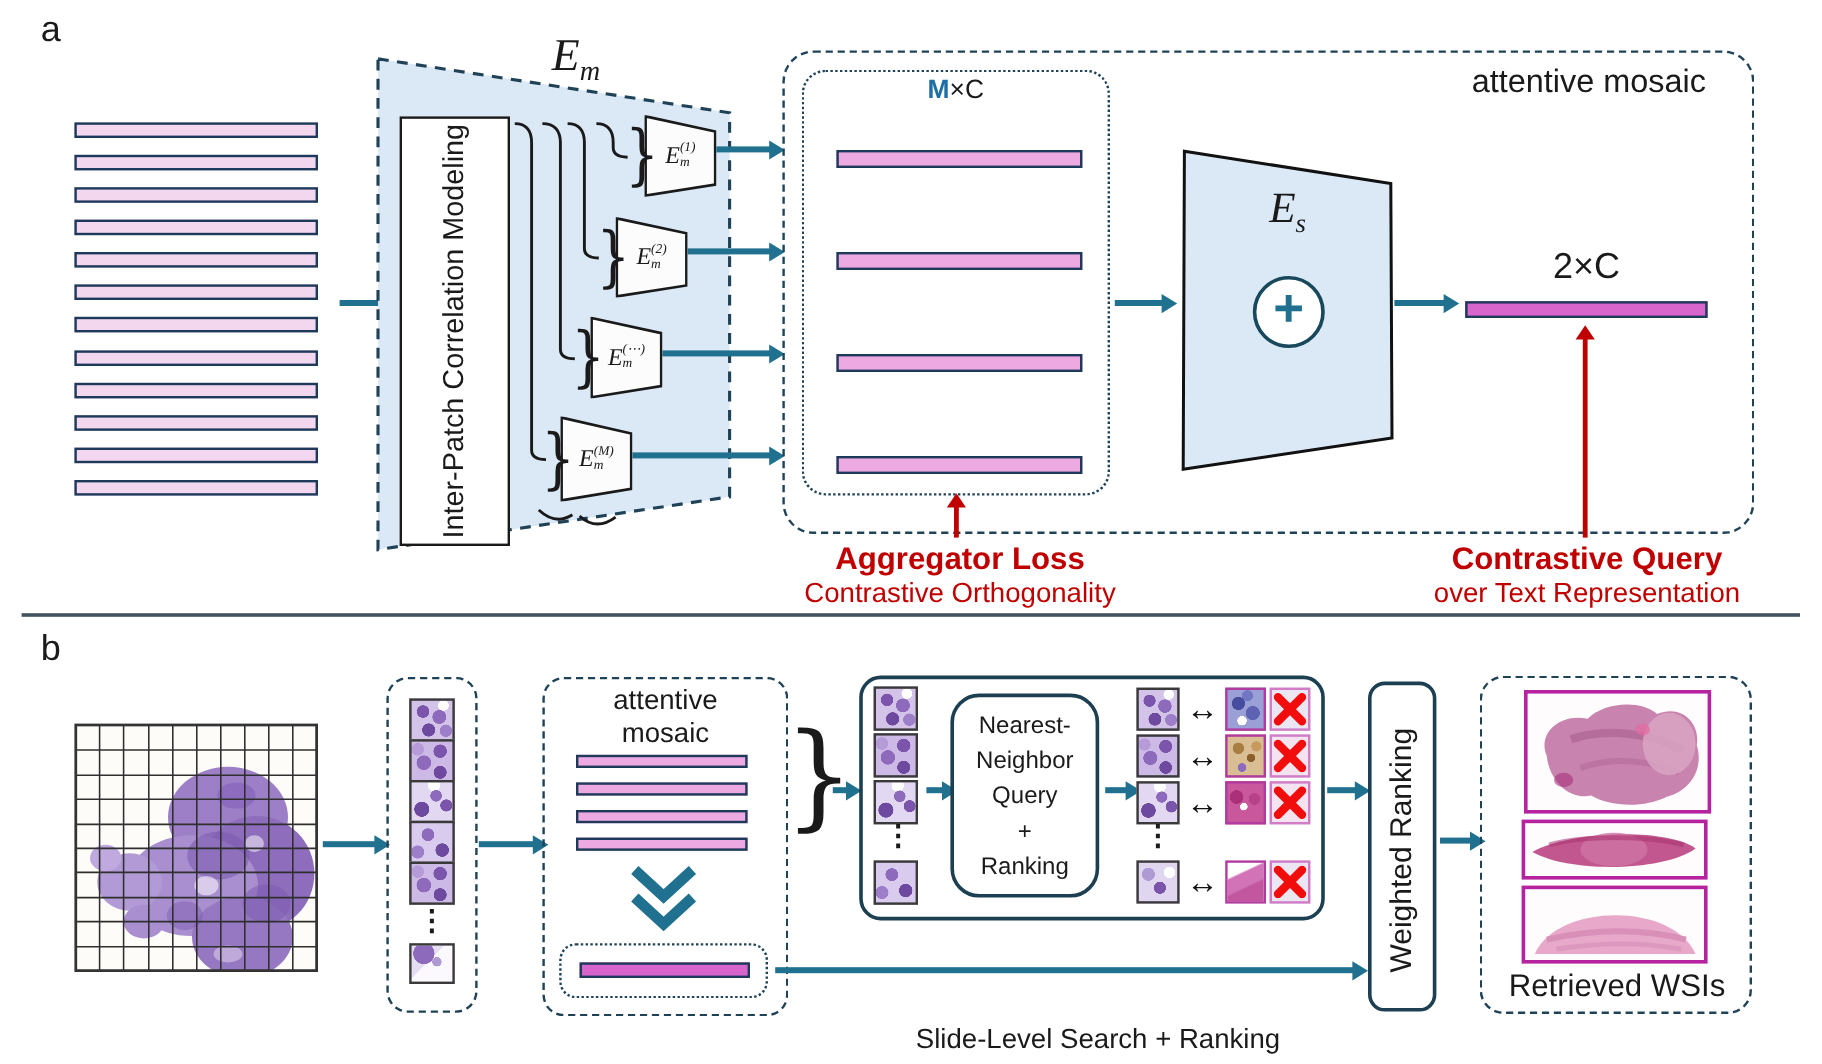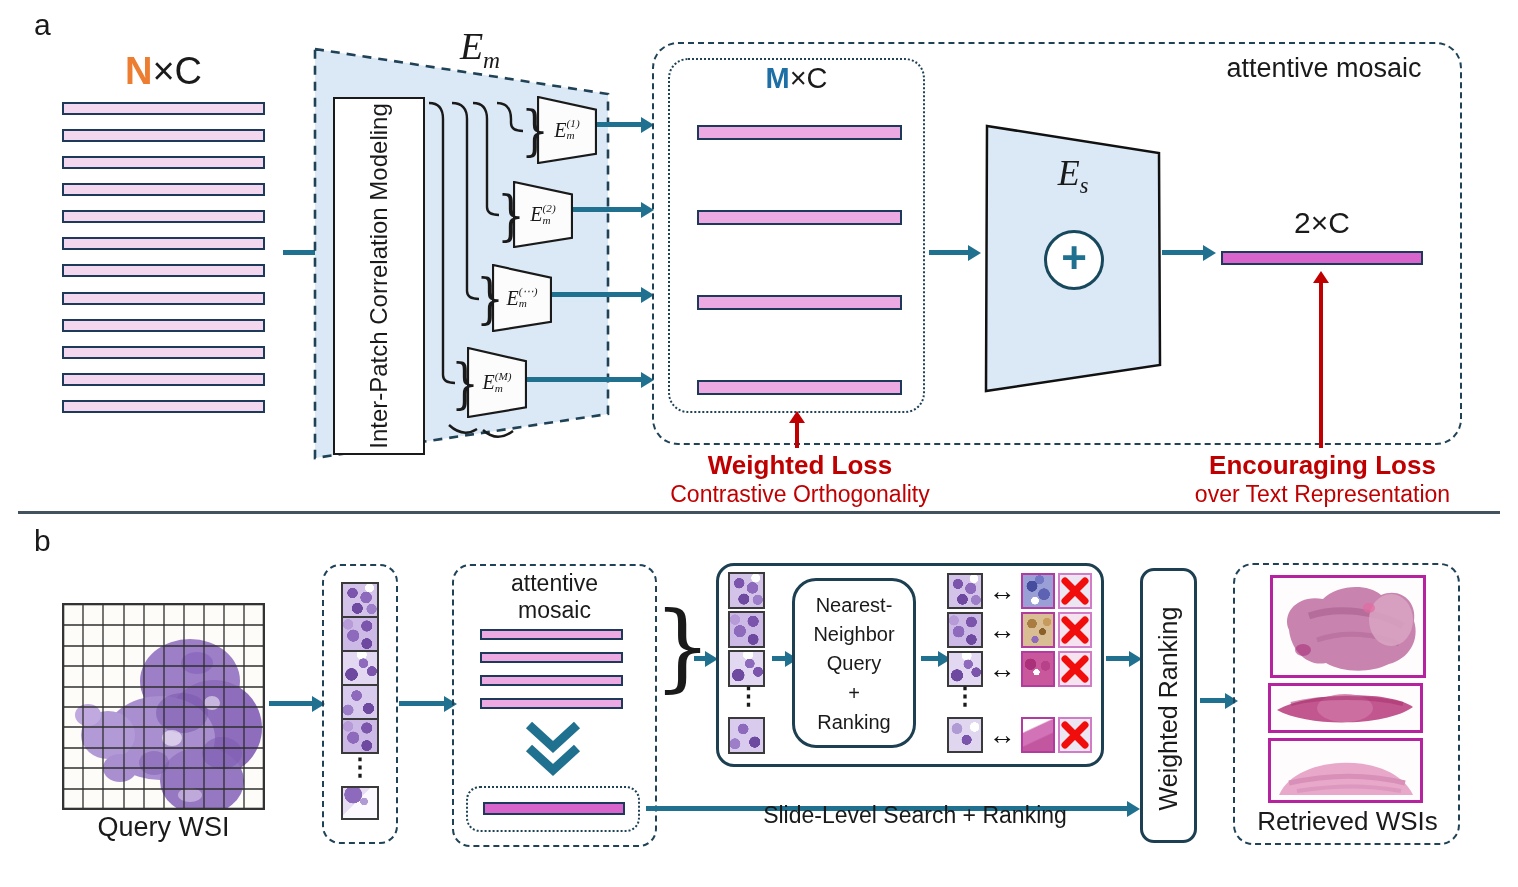--- a/index.html
+++ b/index.html
@@ -87,23 +87,20 @@
       justify-content:center;font-family:"Liberation Serif",serif;font-style:italic;font-size:20px;}
   .brace{position:absolute;font-family:"DejaVu Serif",serif;color:#1a1a1a;}
 </style>
 </head>
 <body>
 
 <div id="canvas">
 
   <div class="abs panel-label" style="left:34px;top:8px;">a</div>
 
-  <div class="abs center" style="left:62px;top:50px;width:203px;font-size:38px;">
-    <span style="color:#ed7d31;font-weight:bold;">N</span><span>×C</span>
-  </div>
 
   <div class="bars" id="a-input-bars" style="left:62px;top:102px;width:203px;height:311px;">
       <div class="bar light" style=""></div>
       <div class="bar light" style=""></div>
       <div class="bar light" style=""></div>
       <div class="bar light" style=""></div>
       <div class="bar light" style=""></div>
       <div class="bar light" style=""></div>
       <div class="bar light" style=""></div>
       <div class="bar light" style=""></div>
@@ -185,21 +182,21 @@
 
   <div class="ar" style="left:597px;top:122px;width:45px;"></div>
   <div class="ar" style="left:573px;top:207px;width:69px;"></div>
   <div class="ar" style="left:552px;top:292px;width:90px;"></div>
   <div class="ar" style="left:527px;top:377px;width:115px;"></div>
 
   <div class="dashbox" style="left:652px;top:42px;width:810px;height:403px;border-radius:26px;"></div>
 
   <div class="dotbox" style="left:668px;top:58px;width:257px;height:355px;border-radius:20px;"></div>
 
-  <div class="abs center" style="left:668px;top:62px;width:257px;font-size:29px;">
+  <div class="abs center" style="left:668px;top:62px;width:257px;font-size:22px;">
     <span style="color:#1e6fa5;font-weight:bold;">M</span><span>×C</span>
   </div>
   <div class="bars" id="a-mosaic-bars" style="left:697px;top:125px;width:205px;height:270px;">
       <div class="bar mid" style=""></div>
       <div class="bar mid" style=""></div>
       <div class="bar mid" style=""></div>
       <div class="bar mid" style=""></div>
     </div>
 
   <div class="abs center" style="left:1200px;top:53px;width:248px;font-size:27px;">attentive mosaic</div>
@@ -215,25 +212,25 @@
   <div class="abs" style="left:1044px;top:230px;width:54px;height:54px;border:3px solid #17485c;border-radius:50%;background:#ffffff;display:flex;align-items:center;justify-content:center;">
     <span style="color:#20708f;font-size:44px;font-weight:bold;line-height:1;margin-top:-4px;">+</span>
   </div>
 
   <div class="ar" style="left:1162px;top:250px;width:42px;"></div>
 
   <div class="abs center" style="left:1221px;top:206px;width:202px;font-size:30px;">2×C</div>
   <div class="abs bar deep" style="left:1221px;top:251px;width:202px;height:14px;"></div>
 
   <div class="arv" style="left:795px;top:422px;height:26px;"></div>
-  <div class="loss-title" style="left:660px;top:450px;width:280px;">Weighted Loss</div>
+  <div class="loss-title" style="left:660px;top:450px;width:280px;">Aggregator Loss</div>
   <div class="loss-sub" style="left:640px;top:481px;width:320px;">Contrastive Orthogonality</div>
 
   <div class="arv" style="left:1319px;top:282px;height:166px;"></div>
-  <div class="loss-title" style="left:1180px;top:450px;width:285px;">Encouraging Loss</div>
+  <div class="loss-title" style="left:1180px;top:450px;width:285px;">Contrastive Query</div>
   <div class="loss-sub" style="left:1160px;top:481px;width:325px;">over Text Representation</div>
 
   <div class="abs" style="left:18px;top:511px;width:1482px;height:3px;background:#42525e;"></div>
 
   <div class="abs panel-label" style="left:34px;top:524px;">b</div>
 
   <svg class="abs" style="left:62px;top:603px;" width="203" height="207">
     <rect x="1" y="1" width="201" height="205" fill="#fdfcf9" stroke="none"></rect>
     <g>
       <ellipse cx="128" cy="78" rx="50" ry="42" fill="#9d7fc7"></ellipse>
@@ -250,21 +247,20 @@
       <ellipse cx="110" cy="135" rx="10" ry="8" fill="#ffffff" opacity="0.55"></ellipse>
       <ellipse cx="150" cy="100" rx="8" ry="7" fill="#ffffff" opacity="0.5"></ellipse>
       <ellipse cx="128" cy="192" rx="12" ry="7" fill="#c3aede" opacity="0.9"></ellipse>
     </g>
     <g stroke="#2f2f2f" stroke-width="1.3">
       <path d="M21,1V206M41,1V206M62,1V206M82,1V206M102,1V206M122,1V206M142,1V206M162,1V206M182,1V206"></path>
       <path d="M1,22H202M1,43H202M1,63H202M1,84H202M1,104H202M1,124H202M1,145H202M1,165H202M1,186H202"></path>
     </g>
     <rect x="1" y="1" width="201" height="205" fill="none" stroke="#333333" stroke-width="2.6"></rect>
   </svg>
-  <div class="abs center" style="left:62px;top:812px;width:203px;font-size:27px;">Query WSI</div>
 
   <div class="ar" style="left:269px;top:701px;width:44px;"></div>
 
   <div class="dashbox" style="left:322px;top:564px;width:76px;height:280px;border-radius:18px;"></div>
   <div id="strip-patches">
       <div class="patch pv1" style="left: 341px; top: 582px; width: 38px; height: 36px;"></div>
       <div class="patch pv2" style="left: 341px; top: 616px; width: 38px; height: 36px;"></div>
       <div class="patch pv3" style="left: 341px; top: 650px; width: 38px; height: 36px;"></div>
       <div class="patch pv4" style="left: 341px; top: 684px; width: 38px; height: 36px;"></div>
       <div class="patch pv2" style="left: 341px; top: 718px; width: 38px; height: 36px;"></div>
@@ -368,21 +364,21 @@
 
   <div class="ar" style="left:1106px;top:656px;width:24px;"></div>
 
   <div class="rotwrap solidbox" style="left:1140px;top:568px;width:57px;height:275px;border-radius:14px;">
     <div class="rot" style="width:275px;height:51px;left:-112px;top:112px;font-size:25px;">Weighted Ranking</div>
   </div>
 
   <div class="ar" style="left:1200px;top:698px;width:26px;"></div>
 
   <div class="ar" style="left:646px;top:806px;width:482px;"></div>
-  <div class="abs center" style="left:690px;top:802px;width:450px;font-size:23px;">Slide-Level Search + Ranking</div>
+  <div class="abs center" style="left:690px;top:852px;width:450px;font-size:23px;">Slide-Level Search + Ranking</div>
 
   <div class="dashbox" style="left:1233px;top:563px;width:227px;height:282px;border-radius:20px;"></div>
   <div class="abs" style="left:1270px;top:575px;width:156px;height:103px;border:3px solid #b5239e;background:#fefcfd;box-sizing:border-box;">
     <svg width="150" height="97">
       <path d="M 16,52 C 8,34 26,16 50,21 C 64,7 94,5 108,17 C 128,9 144,24 141,43 C 147,62 136,81 116,86 C 96,96 68,94 53,85 C 34,89 18,72 16,52 Z" fill="#c883ae"></path>
       <path d="M 36,38 C 66,28 104,33 130,48" stroke="#a9618f" stroke-width="7" fill="none" opacity="0.6"></path>
       <path d="M 44,62 C 72,52 104,56 126,66" stroke="#b06696" stroke-width="5" fill="none" opacity="0.5"></path>
       <ellipse cx="118" cy="42" rx="22" ry="26" fill="#d9a6c4" opacity="0.85"></ellipse>
       <ellipse cx="30" cy="72" rx="8" ry="6" fill="#a93079" opacity="0.6"></ellipse>
       <ellipse cx="96" cy="30" rx="6" ry="5" fill="#e26a9f" opacity="0.7"></ellipse>

